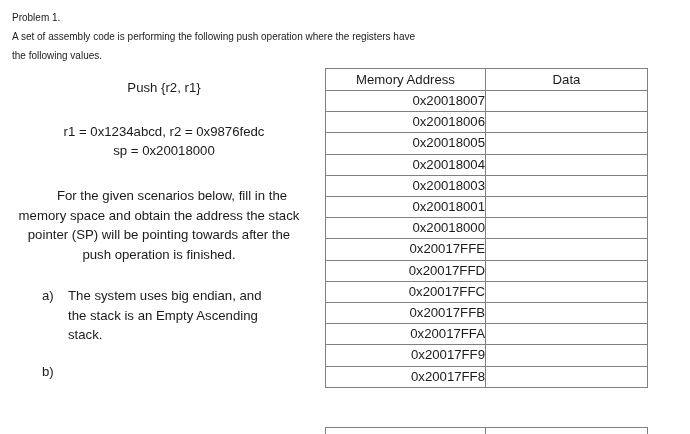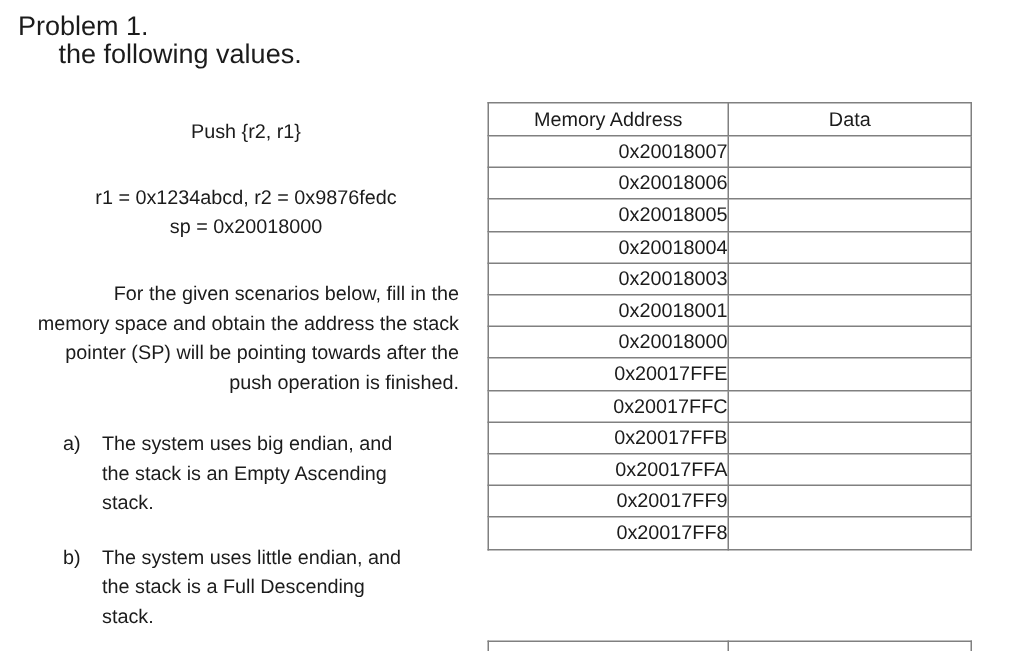--- a/index.html
+++ b/index.html
@@ -28,25 +28,25 @@
     left: 0;
     top: 0;
     width: 690px;
   }
 
   .intro {
     position: absolute;
     left: 12px;
     top: 8px;
     width: 666px;
-    font-size: 18px;
+    font-size: 10px;
     line-height: 19px;
   }
   .intro-line-1 { display: block; }
-  .intro-line-2 { display: block; margin-left: 27px; }
+  .intro-line-2 { display: block; }
 
   .left-col {
     position: absolute;
     left: 0;
     top: 76px;
     width: 322px;
     font-size: 13.2px;
     line-height: 19px;
   }
 
@@ -60,21 +60,21 @@
   }
   .reg-block {
     margin: 0;
     padding-top: 25px;
   }
   .reg-line { display: block; }
 
   .para {
     margin: 0;
     padding: 26px 16px 0 12px;
-    text-align: right;
+    text-align: center;
     text-indent: 26px;
     line-height: 19.5px;
   }
 
   .list {
     margin: 0;
     padding: 22px 10px 0 12px;
   }
   .list-item {
     display: flex;
@@ -151,20 +151,21 @@
 </style>
 </head>
 <body>
 
 <div class="page">
 
   <div class="prose">
 
     <div class="intro">
       <span class="intro-line-1">Problem 1.</span>
+      <span class="intro-line-1"> A set of assembly code is performing the following push operation where the registers have</span>
       <span class="intro-line-2">the following values.</span>
     </div>
 
     <div class="left-col">
 
       <div class="centered-block">
         <p class="push-line">Push {r2, r1}</p>
         <p class="reg-block">
           <span class="reg-line">r1 = 0x1234abcd, r2 = 0x9876fedc</span>
           <span class="reg-line">sp = 0x20018000</span>
@@ -173,21 +174,20 @@
 
       <p class="para">For the given scenarios below, fill in the memory space and obtain the address the stack pointer (SP) will be pointing towards after the push operation is finished.</p>
 
       <div class="list">
         <div class="list-item">
           <span class="list-marker">a)</span>
           <span class="list-text">The system uses big endian, and the stack is an Empty Ascending stack.</span>
         </div>
         <div class="list-item">
           <span class="list-marker">b)</span>
-          <span class="list-text">The system uses little endian, and the stack is a Full Descending stack.</span>
         </div>
       </div>
 
     </div>
   </div>
 
   <table class="mem-table">
     <colgroup>
       <col class="col-addr">
       <col class="col-data">
@@ -225,20 +225,24 @@
         </tr>
         <tr>
           <td class="cell-addr">0x20018000</td>
           <td class="cell-data"></td>
         </tr>
         <tr>
           <td class="cell-addr">0x20017FFE</td>
           <td class="cell-data"></td>
         </tr>
         <tr>
+          <td class="cell-addr">0x20017FFD</td>
+          <td class="cell-data"></td>
+        </tr>
+        <tr>
           <td class="cell-addr">0x20017FFC</td>
           <td class="cell-data"></td>
         </tr>
         <tr>
           <td class="cell-addr">0x20017FFB</td>
           <td class="cell-data"></td>
         </tr>
         <tr>
           <td class="cell-addr">0x20017FFA</td>
           <td class="cell-data"></td>

